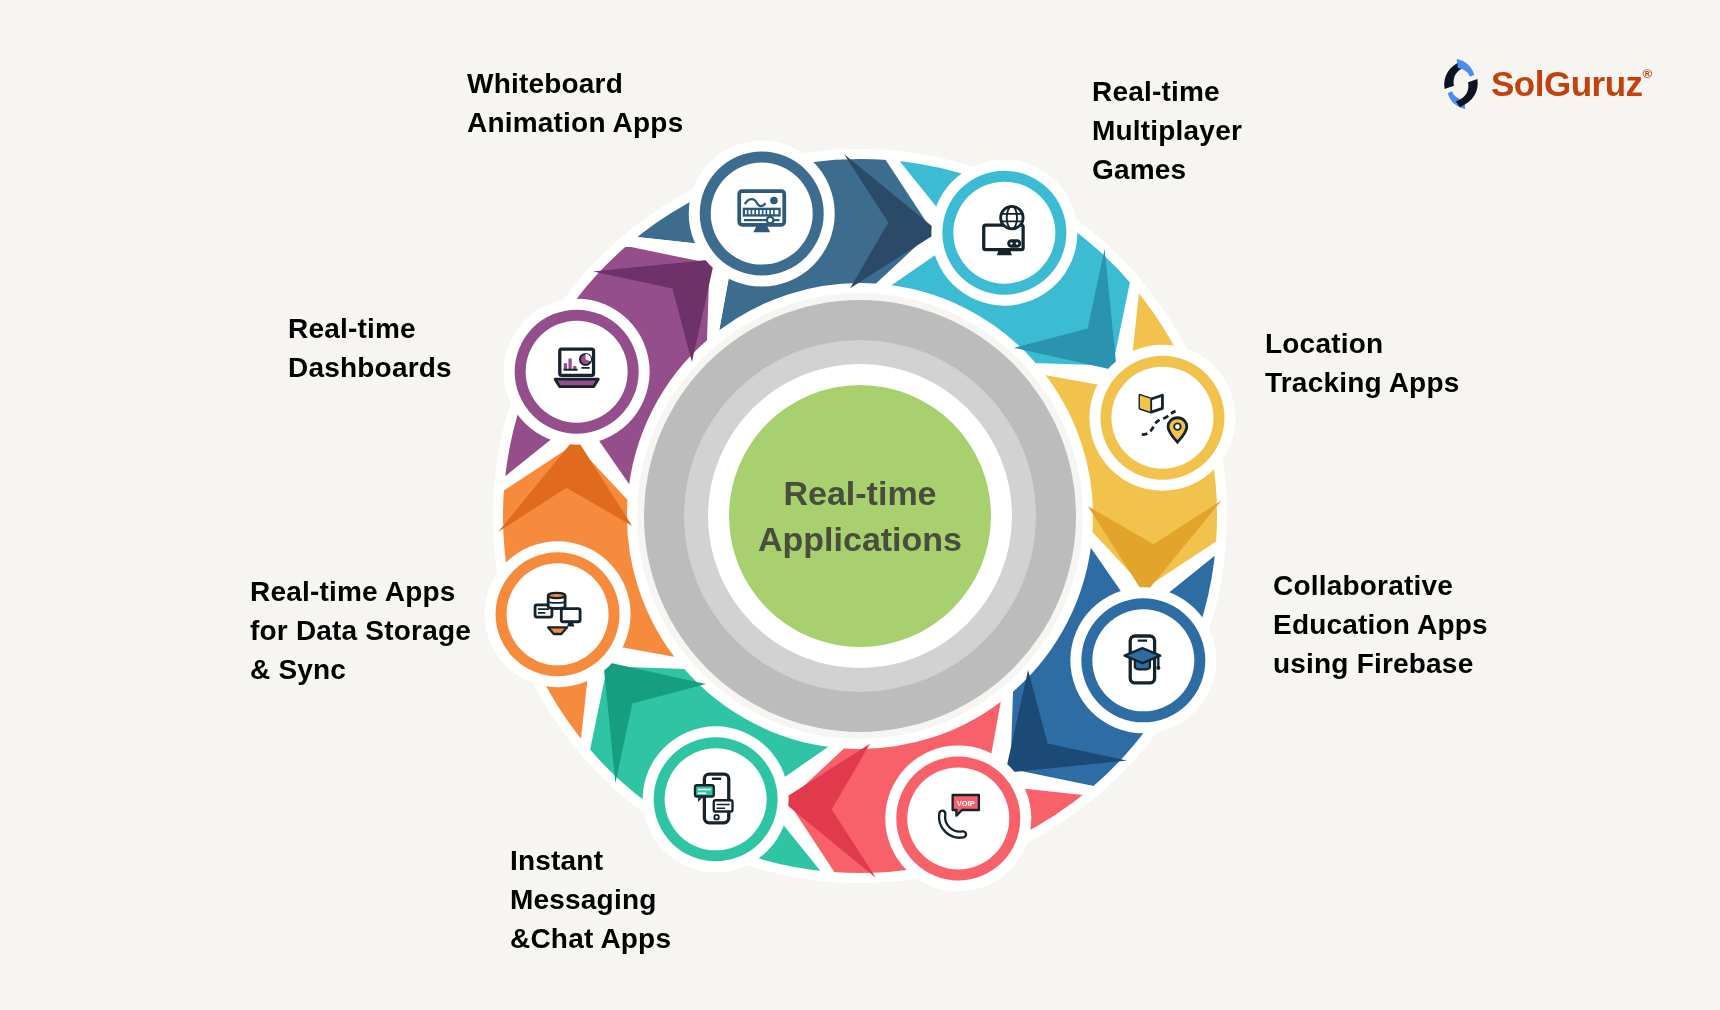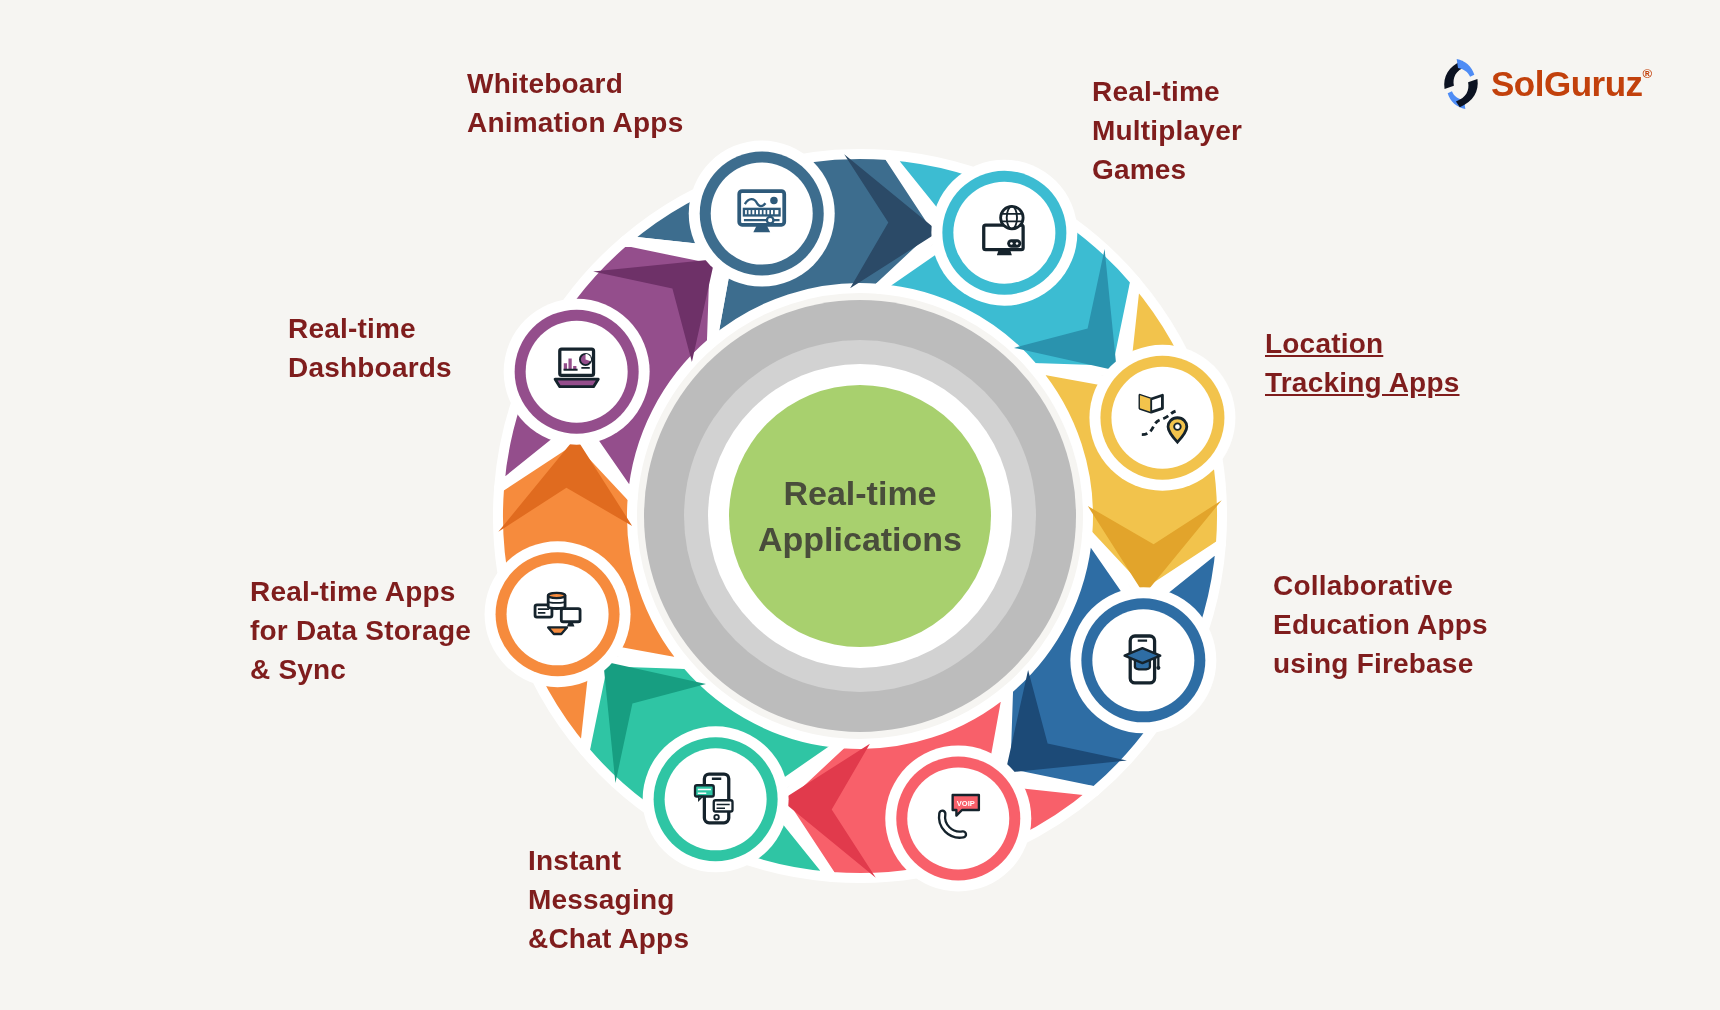--- a/index.html
+++ b/index.html
@@ -1,25 +1,25 @@
 <!DOCTYPE html>
 <html><head>
 <meta charset="utf-8">
 <style>
   html,body{margin:0;padding:0;background:#e9e9e9;}
   .stage{position:relative;width:1720px;height:1010px;background:#f6f5f2;overflow:hidden;
          font-family:"Liberation Sans",sans-serif;}
-  .seg-label{position:absolute;font-size:28px;line-height:39px;font-weight:700;color:#7f1d1d;
+  .seg-label{position:absolute;font-size:28px;line-height:39px;font-weight:700;color:#000000;
              white-space:pre-line;letter-spacing:.2px;}
   .lbl-whiteboard{left:467px;top:64px;}
   .lbl-games{left:1092px;top:72px;}
-  .lbl-location{left:1265px;top:324px;text-decoration:underline;}
+  .lbl-location{left:1265px;top:324px;}
   .lbl-education{left:1273px;top:566px;}
   .lbl-voip{left:1038px;top:842px;}
-  .lbl-chat{left:528px;top:841px;}
+  .lbl-chat{left:510px;top:841px;}
   .lbl-storage{left:250px;top:572px;}
   .lbl-dashboard{left:288px;top:309px;}
   #diagram{position:absolute;left:0;top:0;width:1720px;height:1010px;}
   .center-title{position:absolute;left:729px;top:385px;width:262px;height:262px;
                 display:flex;align-items:center;justify-content:center;text-align:center;
                 font-size:34px;line-height:46px;font-weight:700;color:#494d3b;white-space:pre-line;}
   .logo{position:absolute;left:1438px;top:56px;display:flex;align-items:center;gap:7px;}
   .logo-text{font-size:35px;font-weight:700;color:#c2410c;letter-spacing:-.5px;}
   .logo-text sup{font-size:13px;font-weight:700;vertical-align:18px;}
 </style>

